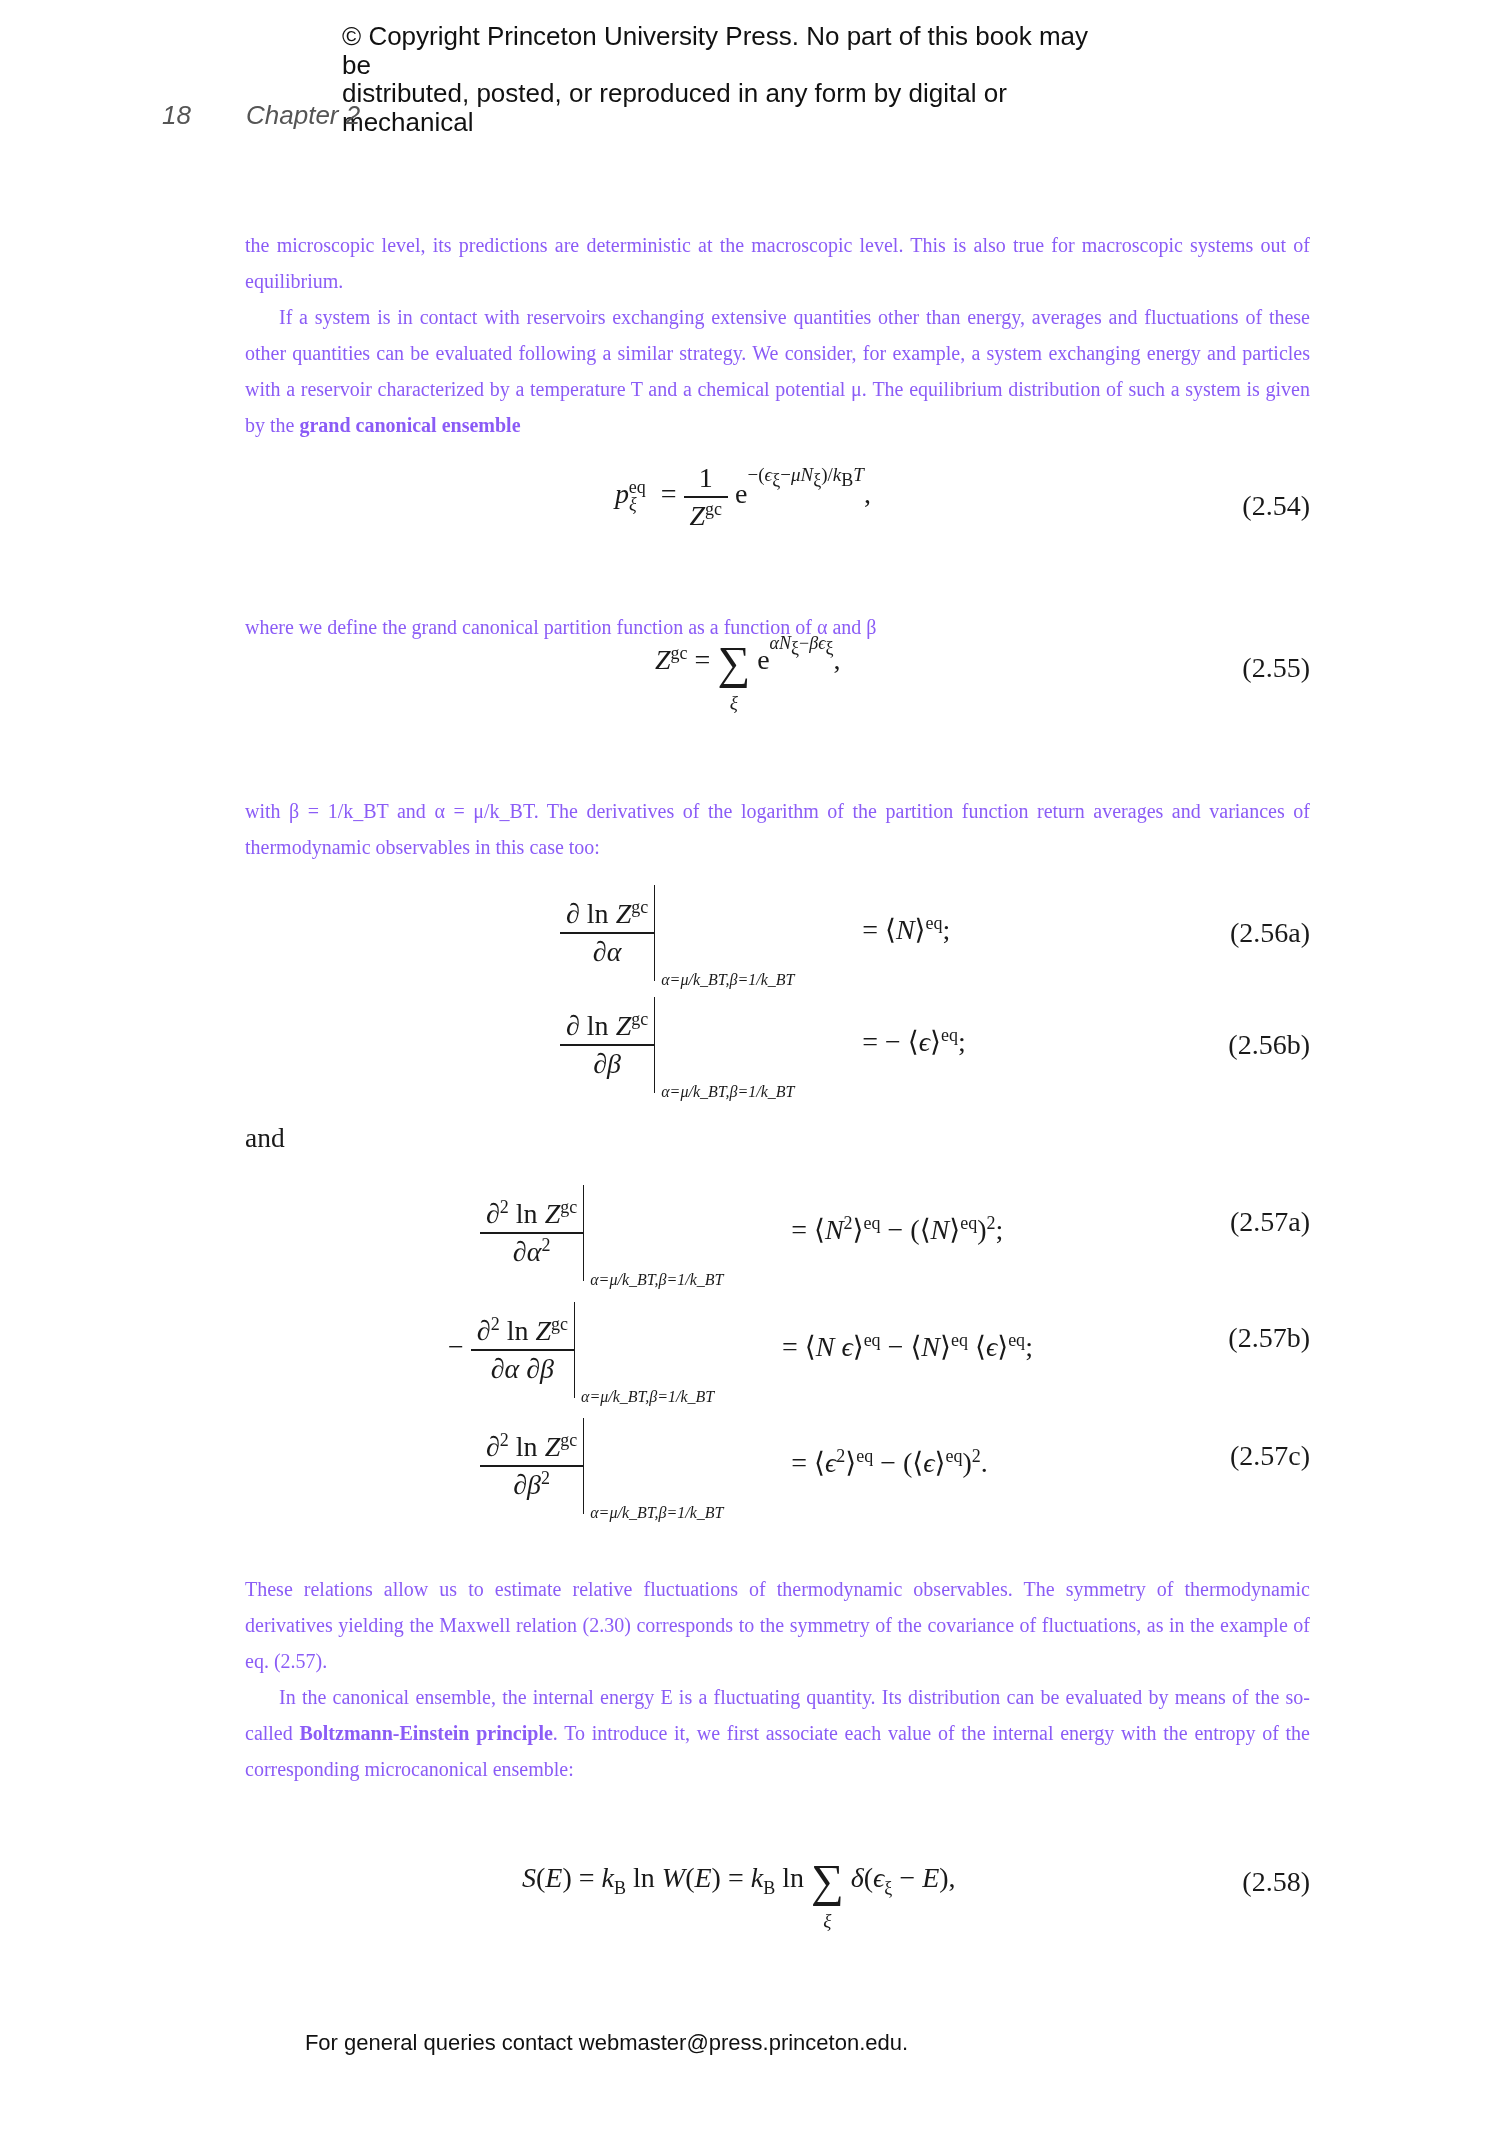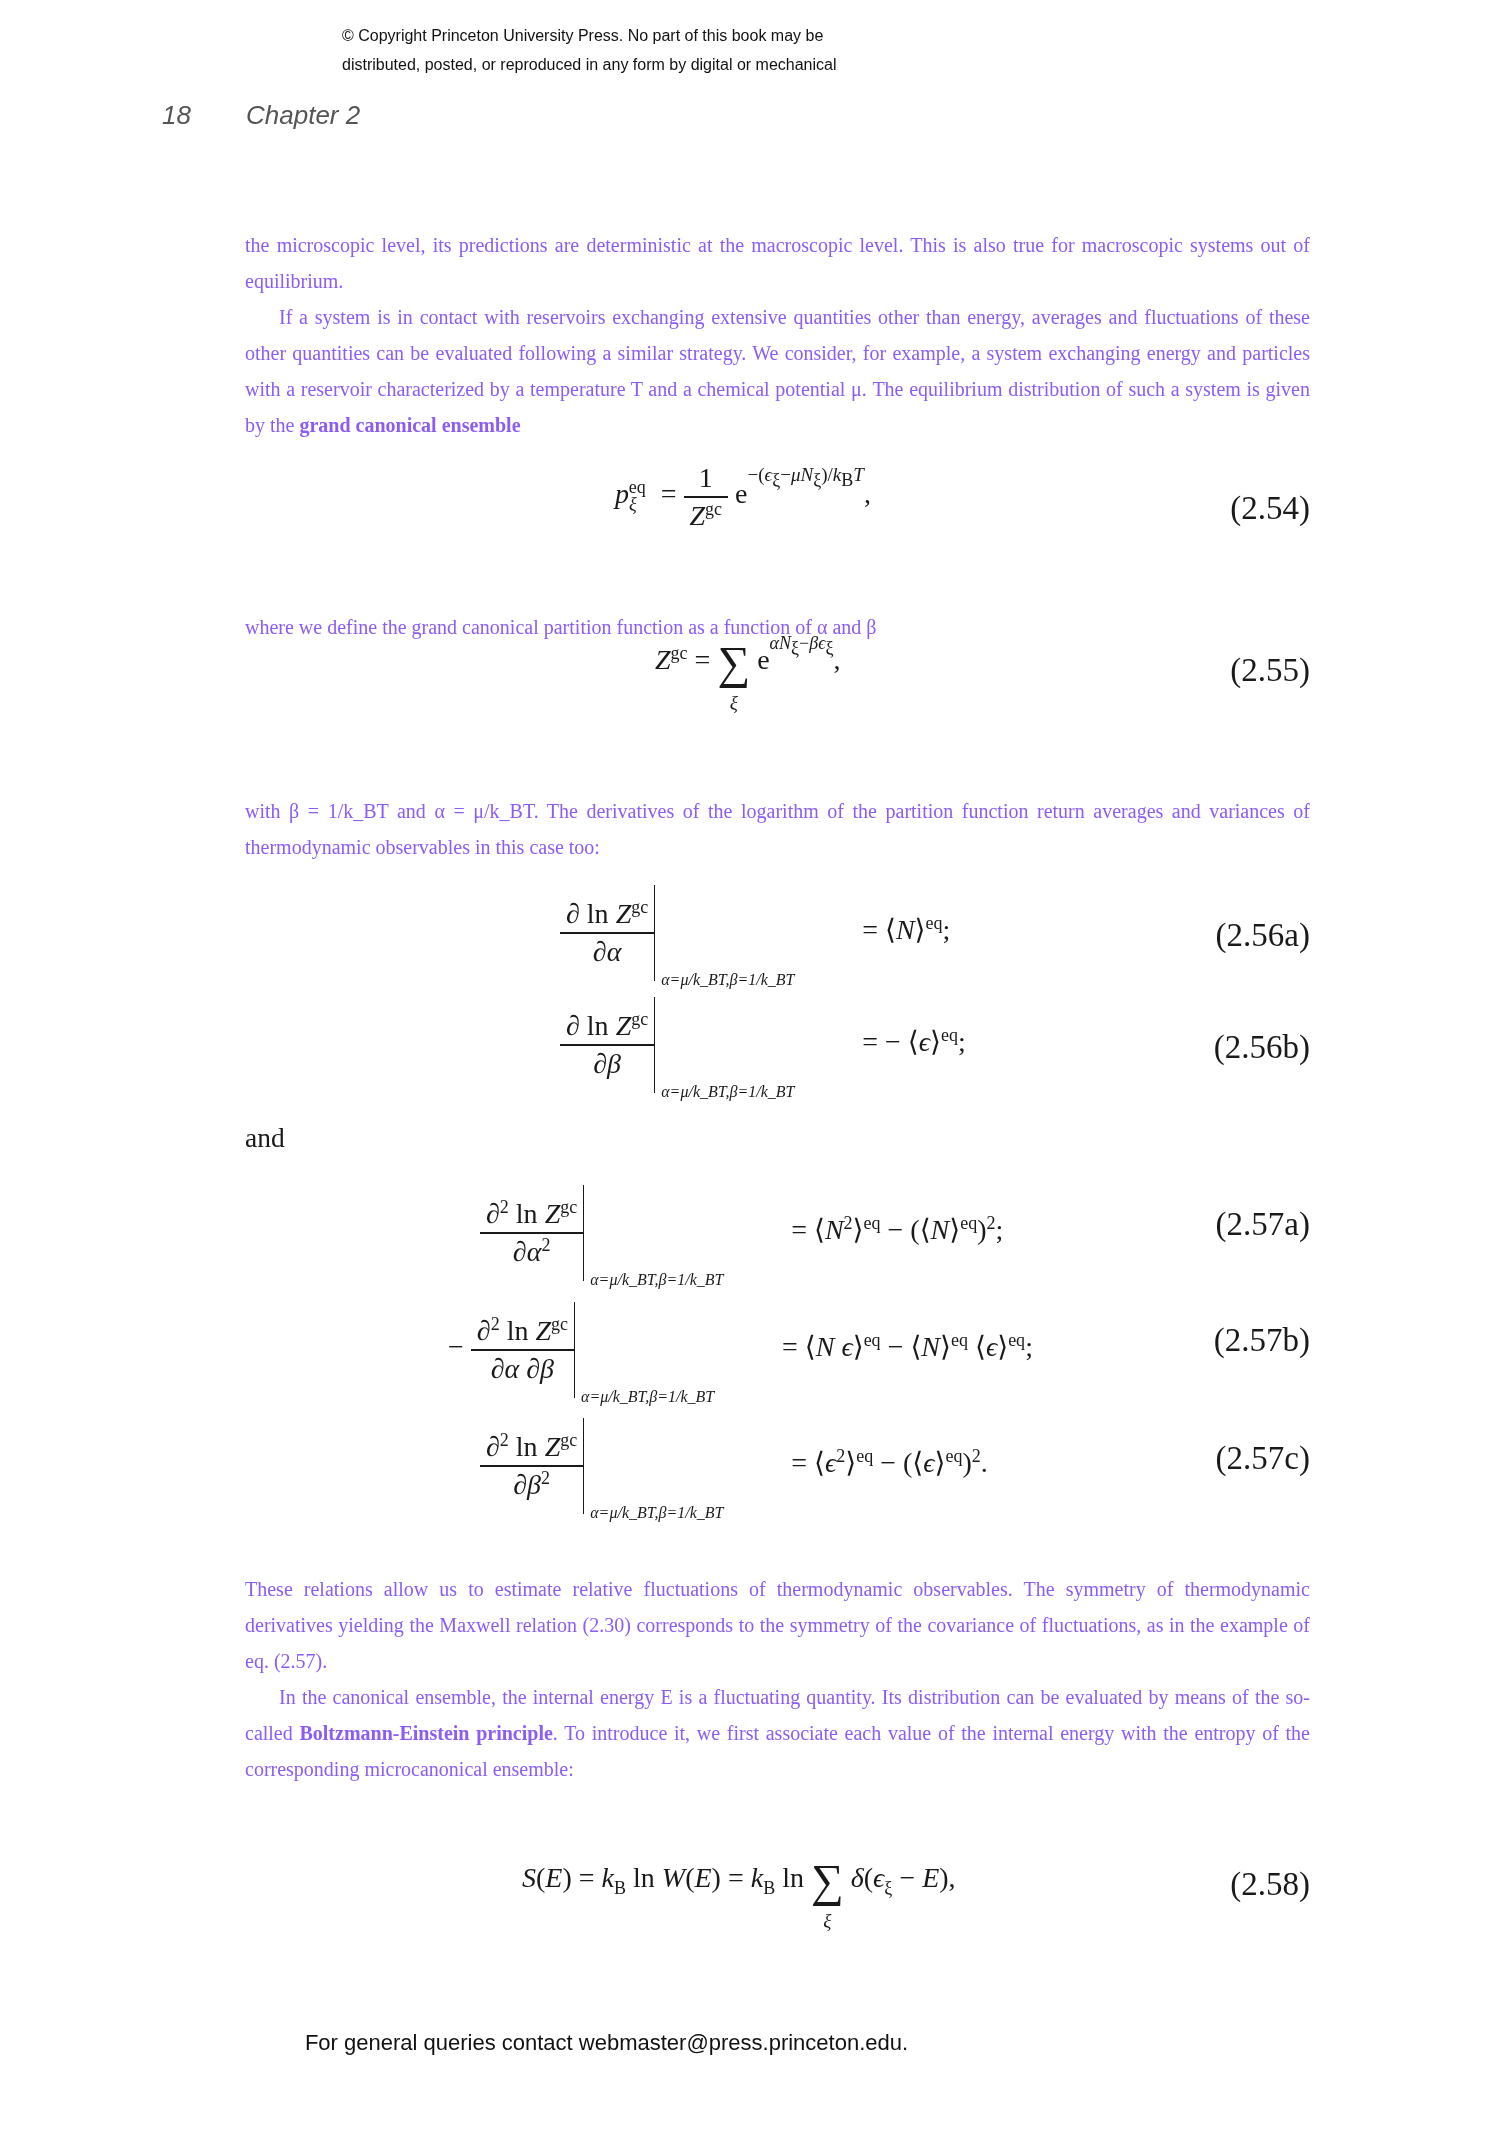--- a/index.html
+++ b/index.html
@@ -1,29 +1,29 @@
 <!DOCTYPE html>
 <html><head>
 <meta charset="utf-8">
 <style>
   html, body { margin:0; padding:0; background:#ffffff; }
   body { width:1500px; height:2143px; position:relative; overflow:hidden; color:#1a1a1a; }
   .copyright { position:absolute; left:342px; top:22px; width:760px;
-    font-family:"Liberation Sans", sans-serif; font-size:16px; line-height:28.5px; color:#111; }
+    font-family:"Liberation Sans", sans-serif; font-size:26px; line-height:28.5px; color:#111; }
   .running-head { position:absolute; left:162px; top:100px; font-family:"Liberation Sans", sans-serif;
     font-size:26px; color:#555; font-weight:300;font-style:italic; }
   .running-head .pg { display:inline-block; width:84px; }
   .body-text { position:absolute; left:245px; width:1065px; font-family:"Liberation Serif", serif;
     font-size:20px; line-height:36px; text-align:justify; color:#8b5cf6;margin-top:37px; }
   .body-text p { margin:0; }
   .body-text p.indent { text-indent:34px; }
   .bold { font-weight:bold; }
   i { font-style:italic; }
   .eq { position:absolute; font-family:"Liberation Serif", serif; font-size:28px; color:#1a1a1a; white-space:nowrap; }
-  .eqnum { position:absolute; right:190px; font-family:"Liberation Serif", serif; font-size:33px; color:#1a1a1a; }
+  .eqnum { position:absolute; right:190px; font-family:"Liberation Serif", serif; font-size:28px; color:#1a1a1a; }
   .frac { display:inline-block; vertical-align:middle; text-align:center; }
   .frac .num { display:block; padding:0 6px 2px; border-bottom:2px solid #1a1a1a; }
   .frac .den { display:block; padding:2px 6px 0; }
   sup, sub { font-size:18px; line-height:0; }
   .eval { display:inline-block; vertical-align:middle; border-left:1.5px solid #1a1a1a; height:96px; position:relative; width:200px; }
   .eval .cond { position:absolute; bottom:-8px; left:6px; font-size:16px; font-style:italic; white-space:nowrap; }
   .and { position:absolute; left:245px; top:1122px; font-family:"Liberation Serif", serif; font-size:27.5px; }
   .footer { position:absolute; left:0; width:1213px; top:2030px; text-align:center;
     font-family:"Liberation Sans", sans-serif; font-size:22px; color:#111; }
   .sum { font-size:46px; vertical-align:middle; line-height:1; }

